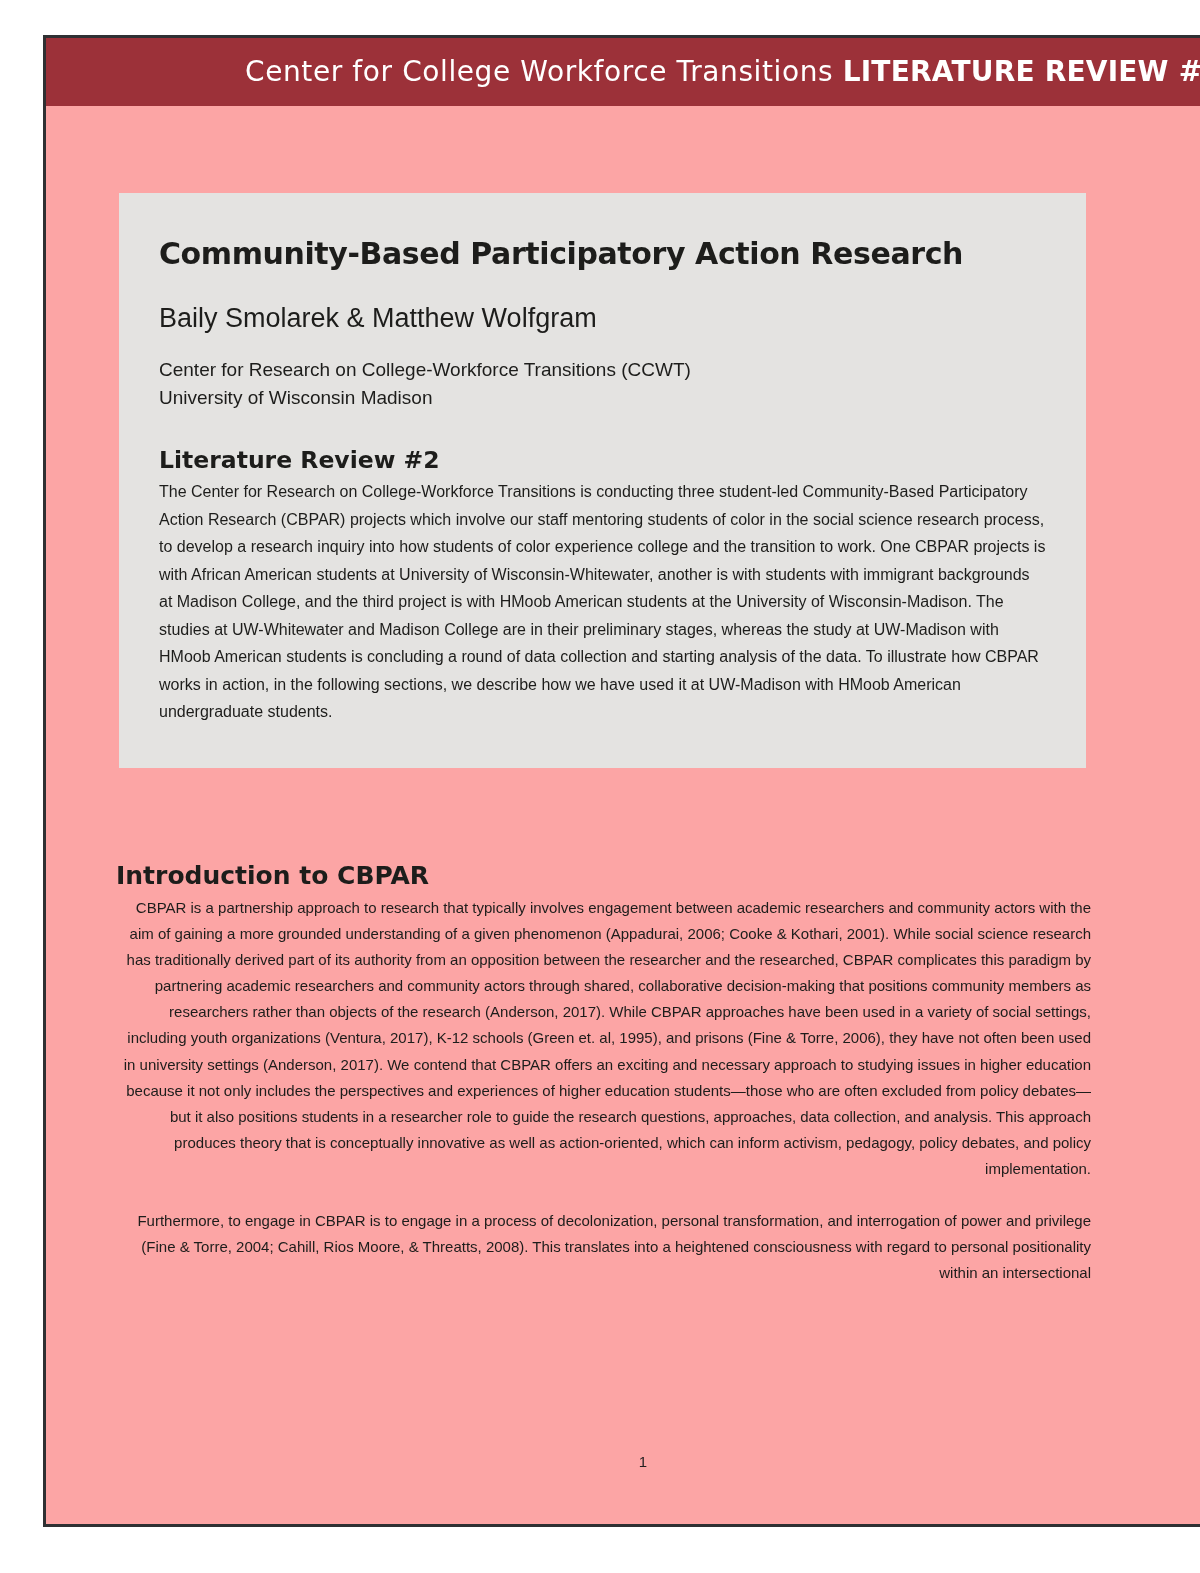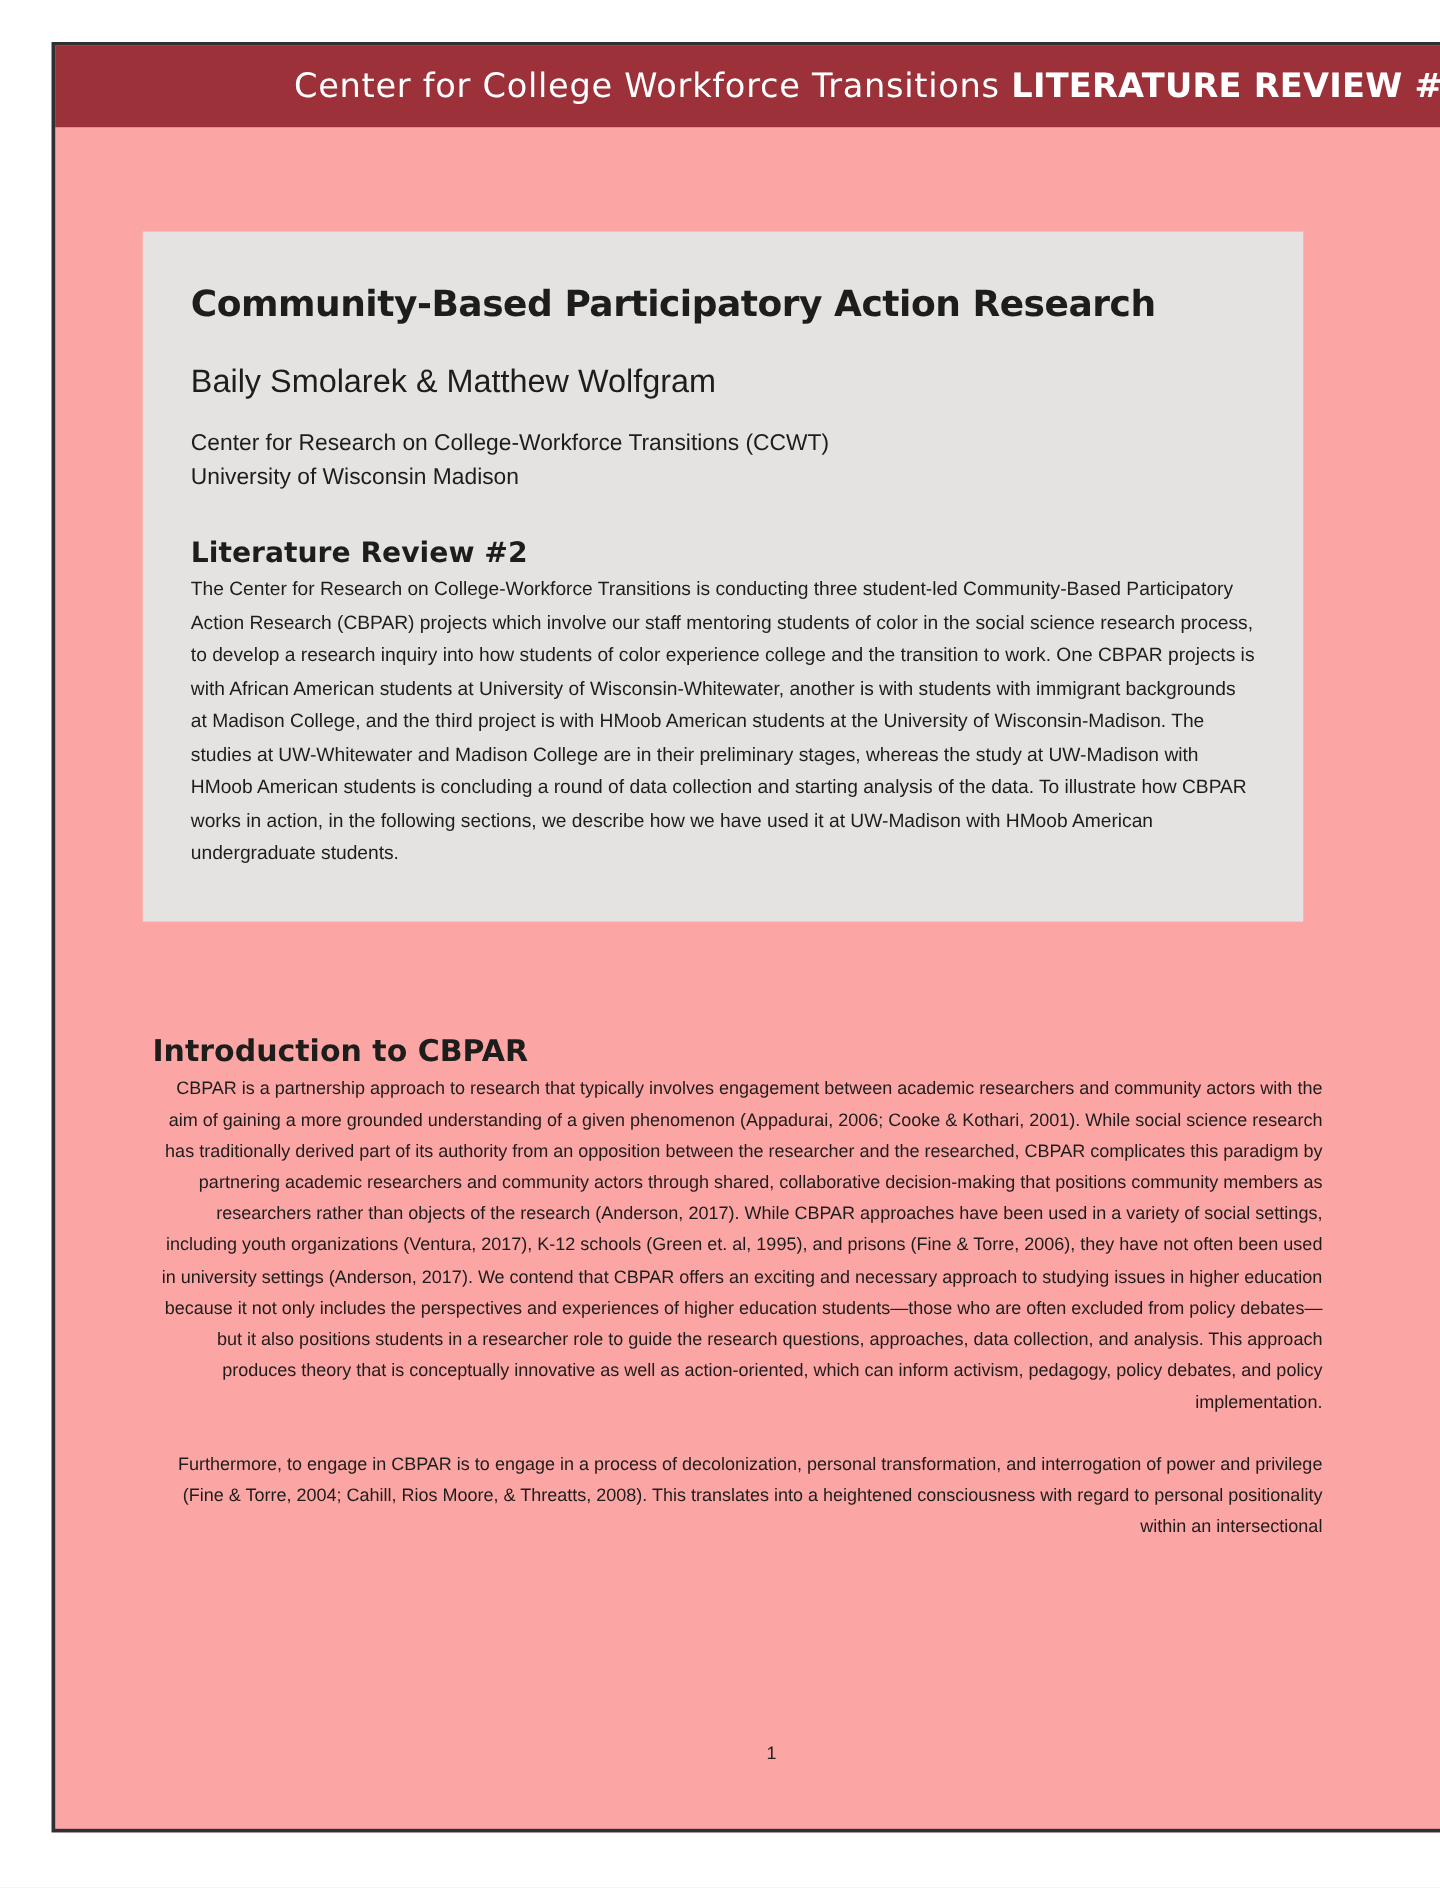--- a/index.html
+++ b/index.html
@@ -100,21 +100,21 @@
     font-size: 16px;
     line-height: 1.72;
     margin: 0;
     text-align: left;
     color: #1d1d1b;
   }
 
   
   .body-col {
     position: absolute;
-    left: 81px;
+    left: 70px;
     top: 823px;
     width: 975px;
   }
   .section-heading {
     font-family: "DejaVu Sans", sans-serif;
     font-size: 25px;
     font-weight: 700;
     line-height: 1.2;
     margin: 0 0 4px 0;
     color: #1d1d1b;

